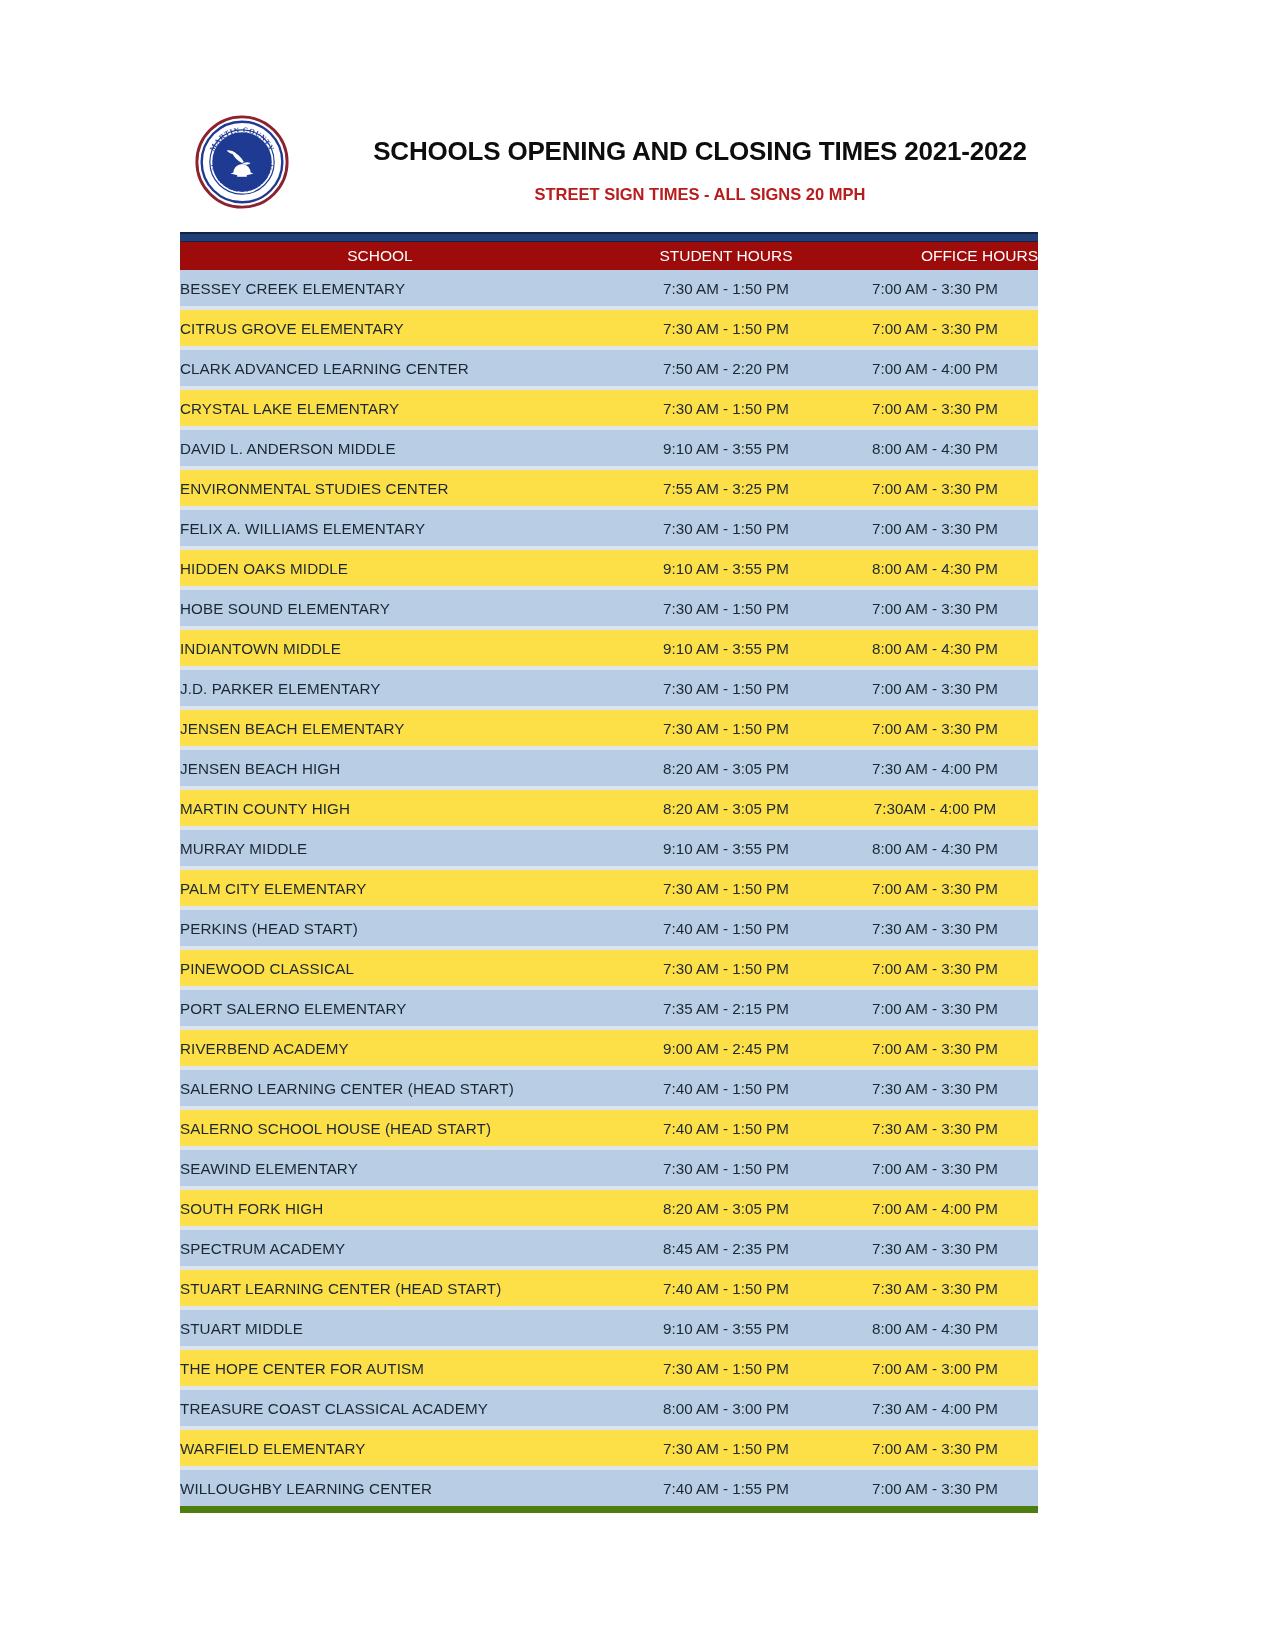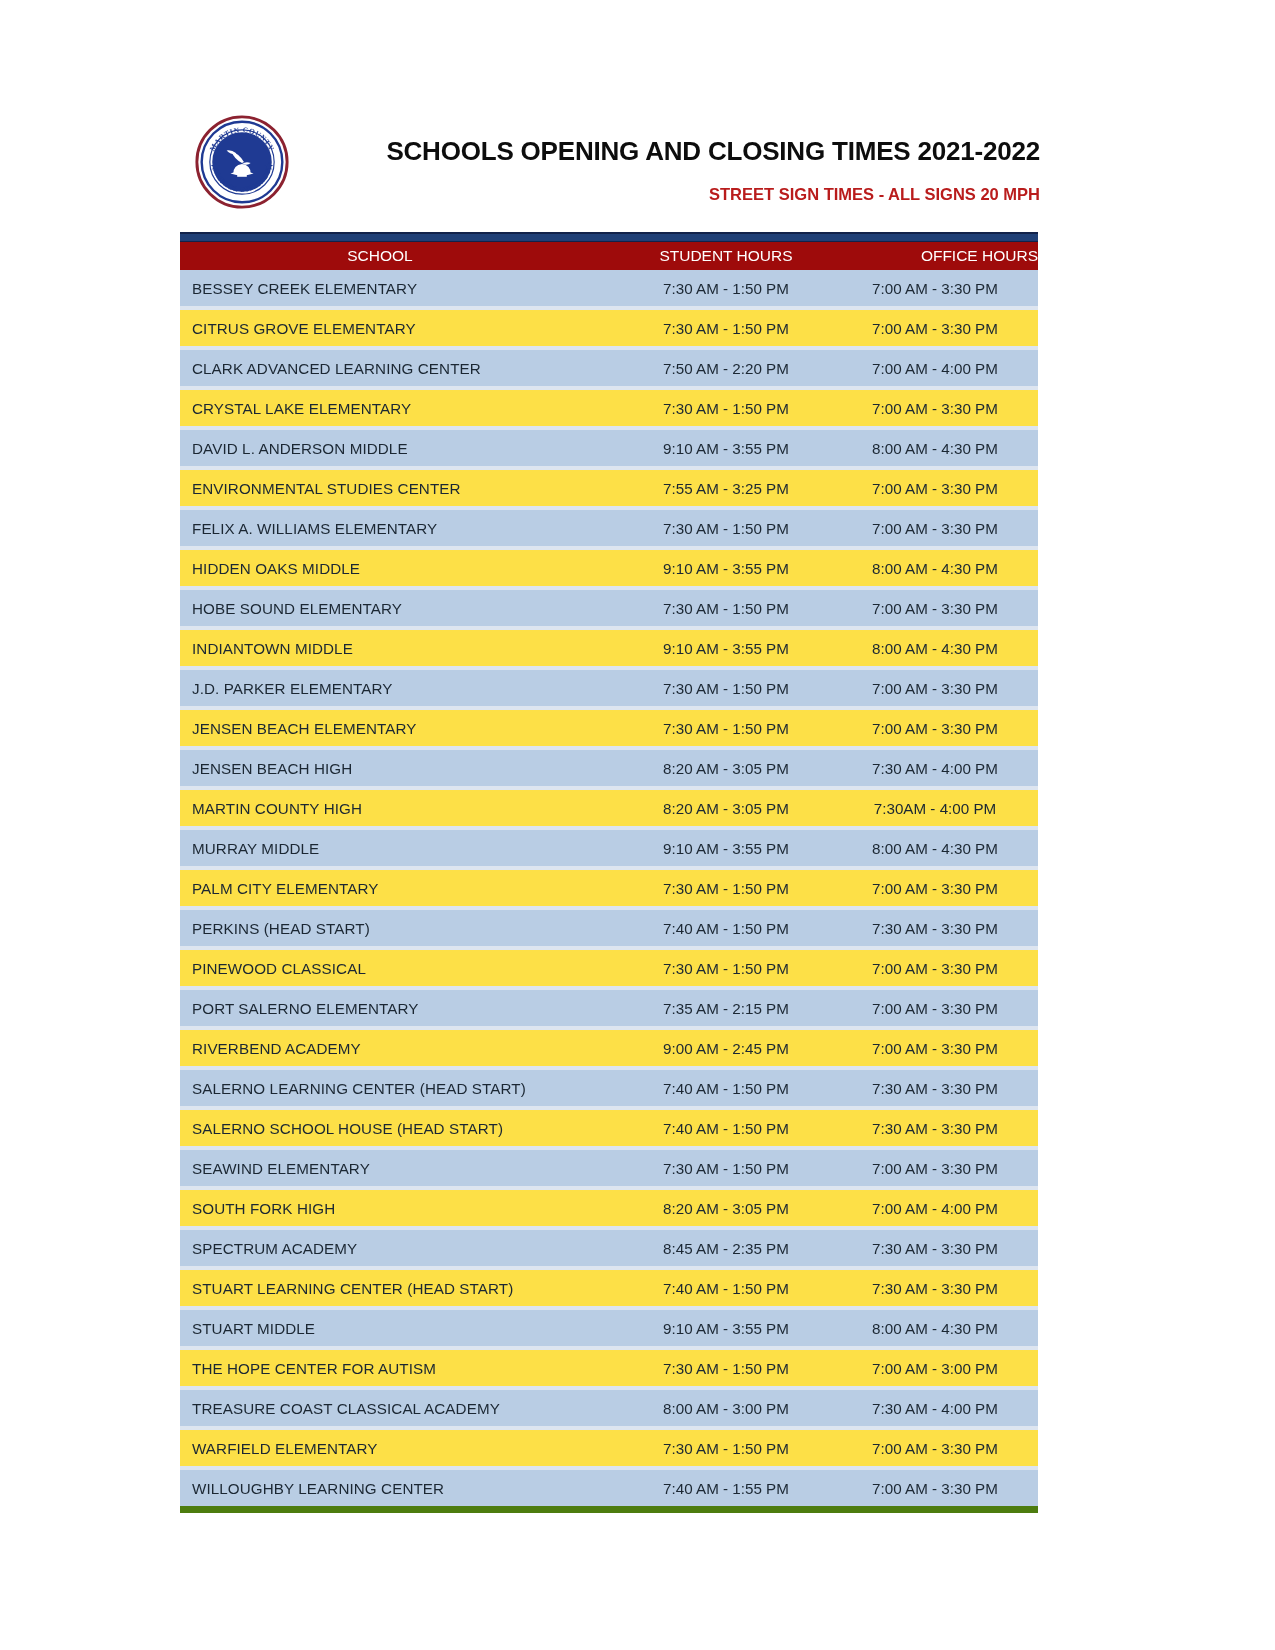--- a/index.html
+++ b/index.html
@@ -36,21 +36,21 @@
     top: 6px;
     width: 96px;
     height: 96px;
   }
 
   .title-block {
     position: absolute;
     left: 180px;
     top: 28px;
     width: 680px;
-    text-align: right;
+    text-align: center;
   }
 
   .doc-title {
     font-size: 26px;
     font-weight: bold;
     letter-spacing: -0.2px;
     color: #0d0d0d;
     white-space: nowrap;
   }
 
@@ -108,21 +108,20 @@
     padding: 0;
     vertical-align: middle;
     border-bottom: 4px solid #dde5f0;
   }
   tbody tr:last-child td { border-bottom: 7px solid #4d7c0f; }
 
   tbody tr { background: #b9cde4; }
   tbody tr.alt { background: #fde047; }
 
   td.cell-school {
-    padding-left: 12px;
     text-align: left;
     letter-spacing: 0.1px;
   }
   td.cell-student { text-align: center; }
   td.cell-office  { text-align: center; }
 </style>
 </head>
 <body>
 
 <div class="page">

